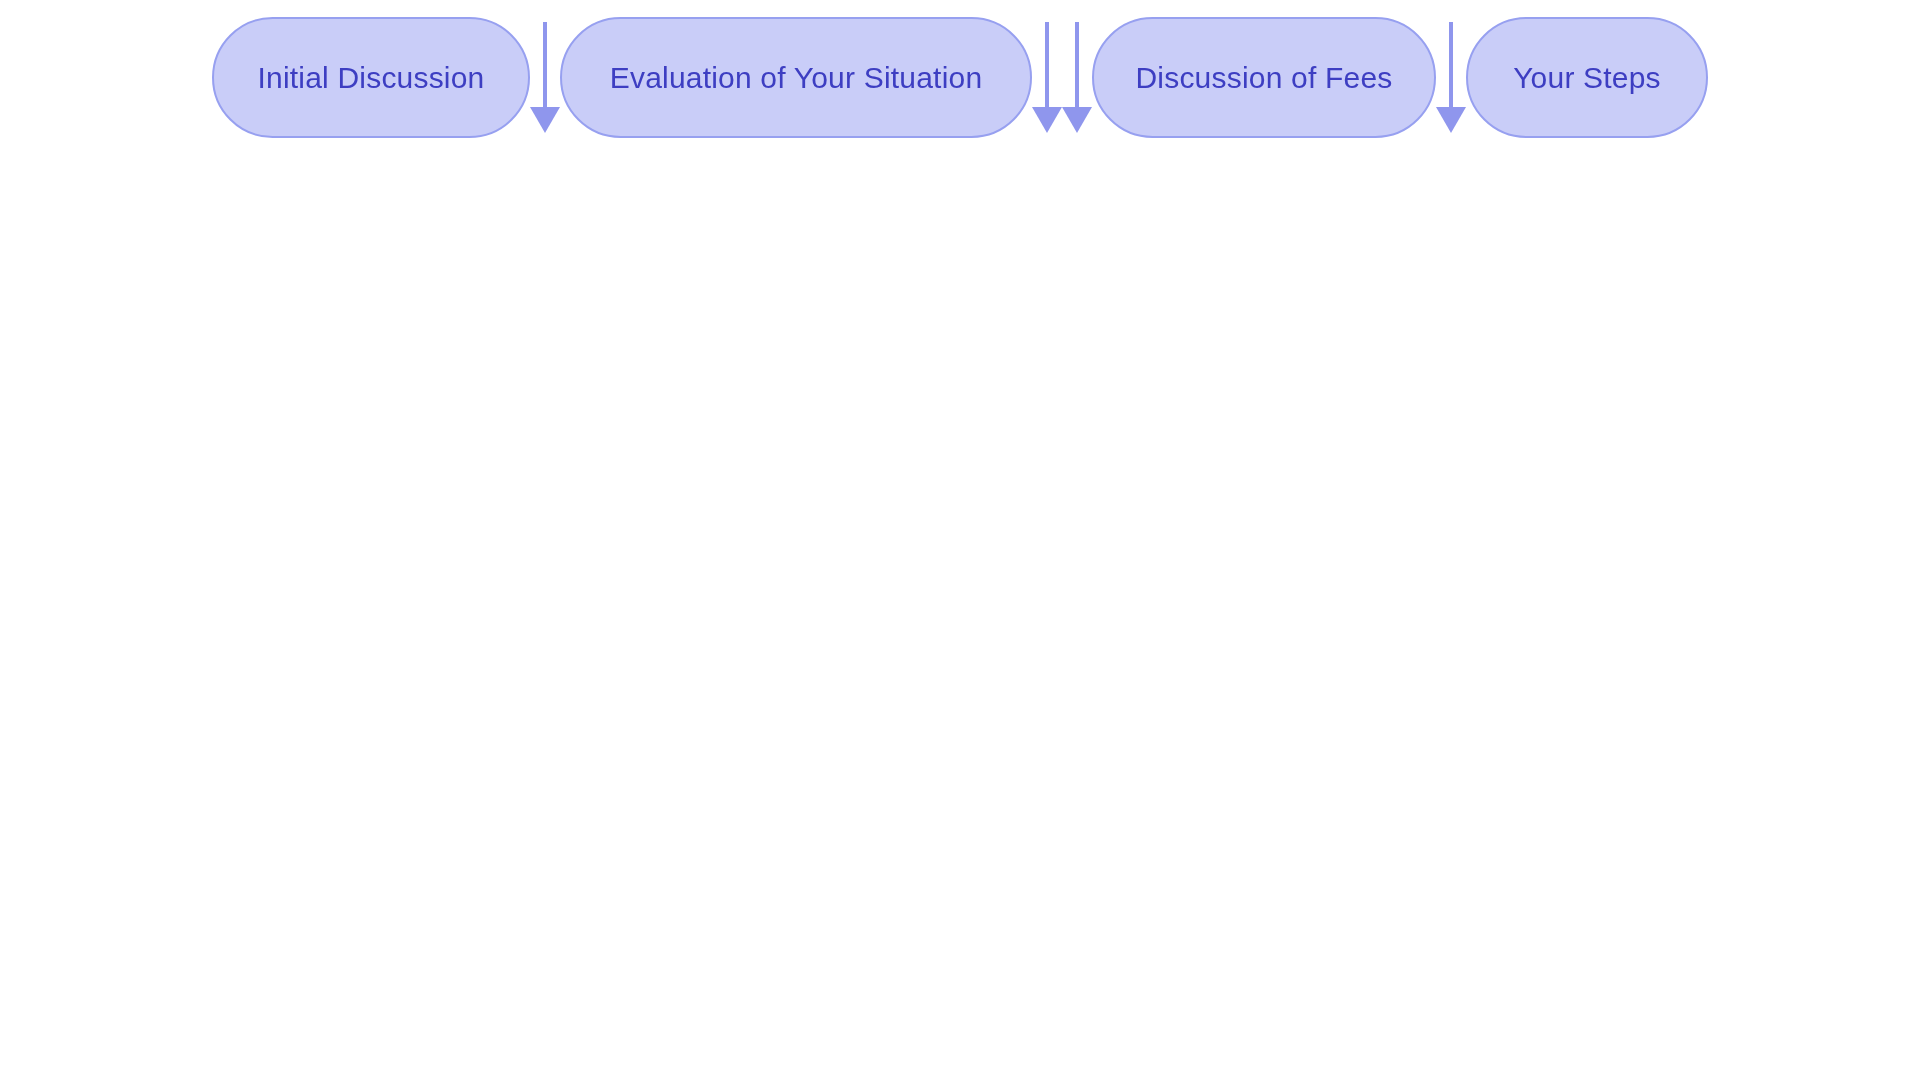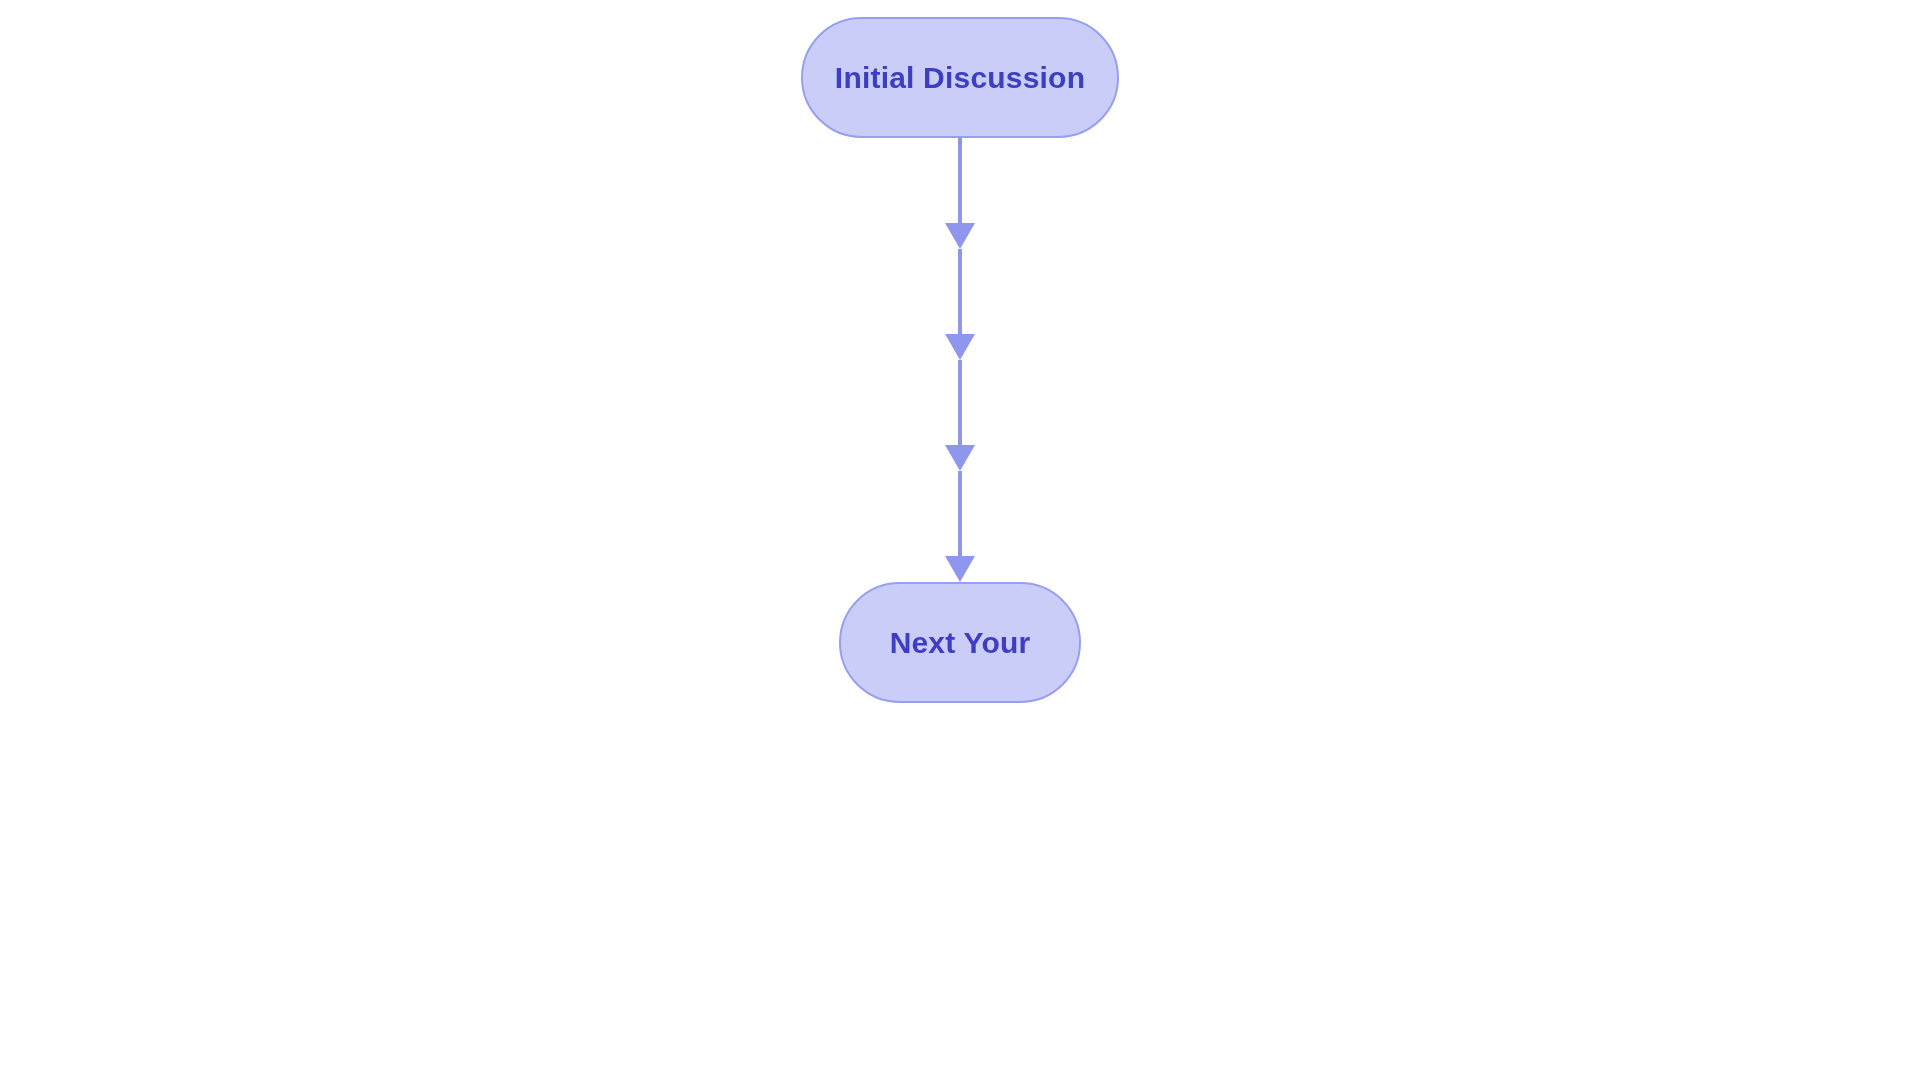--- a/index.html
+++ b/index.html
@@ -10,23 +10,22 @@
     height: 1083px;
     overflow: hidden;
     font-family: "Liberation Sans", sans-serif;
   }
   .flow-canvas {
     position: absolute;
     top: 17px;
     left: 50%;
     transform: translateX(-50%);
     display: flex;
-    flex-direction: column;
+    flex-direction: row;
     align-items: center;
-    font-weight: bold;
   }
   .flow-node {
     box-sizing: border-box;
     height: 121px;
     border-radius: 60.5px;
     background: #c9cdf8;
     border: 2px solid #97a0f0;
     display: flex;
     align-items: center;
     justify-content: center;
@@ -70,35 +69,41 @@
 
   <div class="flow-node w1">
     <span class="node-label">Initial Discussion</span>
   </div>
 
   <div class="flow-arrow">
     <div class="arrow-line"></div>
     <div class="arrow-head"></div>
   </div>
 
+  <div class="flow-node w2">
+    <span class="node-label">Evaluation of Your Situation</span>
+  </div>
 
   <div class="flow-arrow">
     <div class="arrow-line"></div>
     <div class="arrow-head"></div>
   </div>
 
 
   <div class="flow-arrow">
     <div class="arrow-line"></div>
     <div class="arrow-head"></div>
   </div>
 
+  <div class="flow-node w4">
+    <span class="node-label">Discussion of Fees</span>
+  </div>
 
   <div class="flow-arrow">
     <div class="arrow-line"></div>
     <div class="arrow-head"></div>
   </div>
 
   <div class="flow-node w5">
-    <span class="node-label">Next Your</span>
+    <span class="node-label">Your Steps</span>
   </div>
 
 </div>
 
 </body></html>

